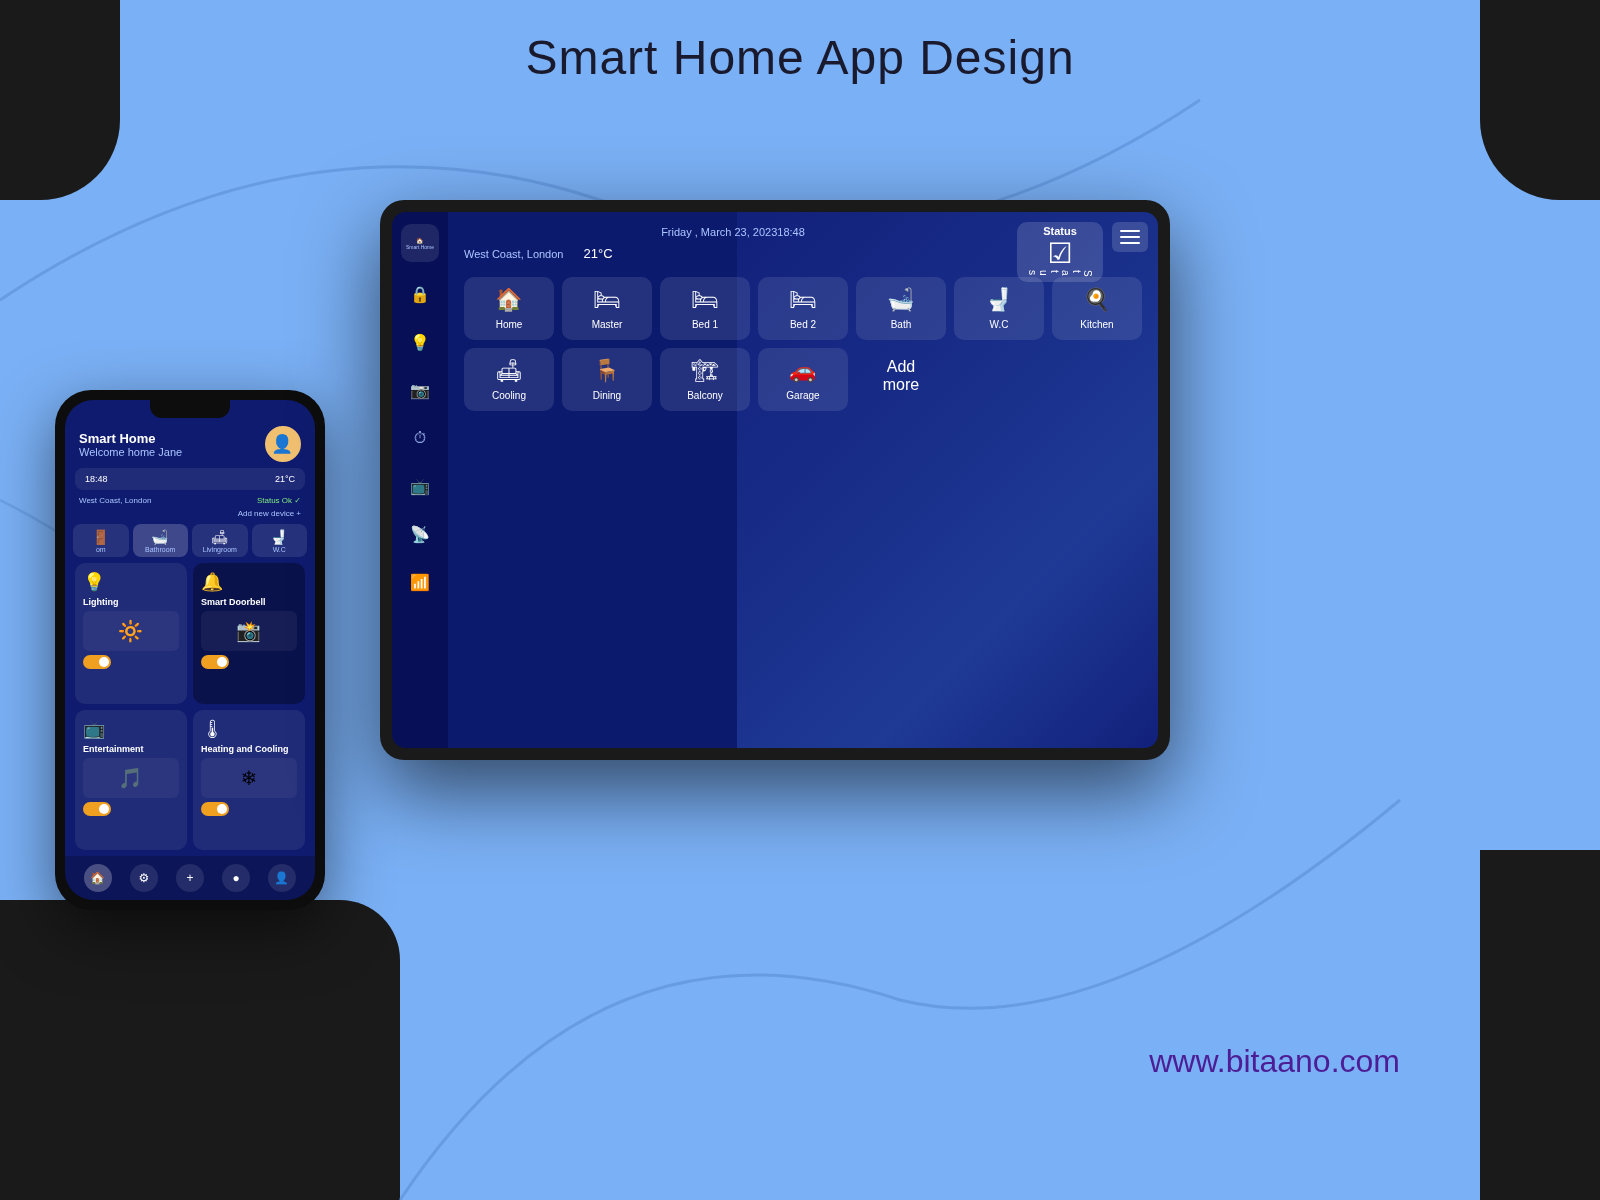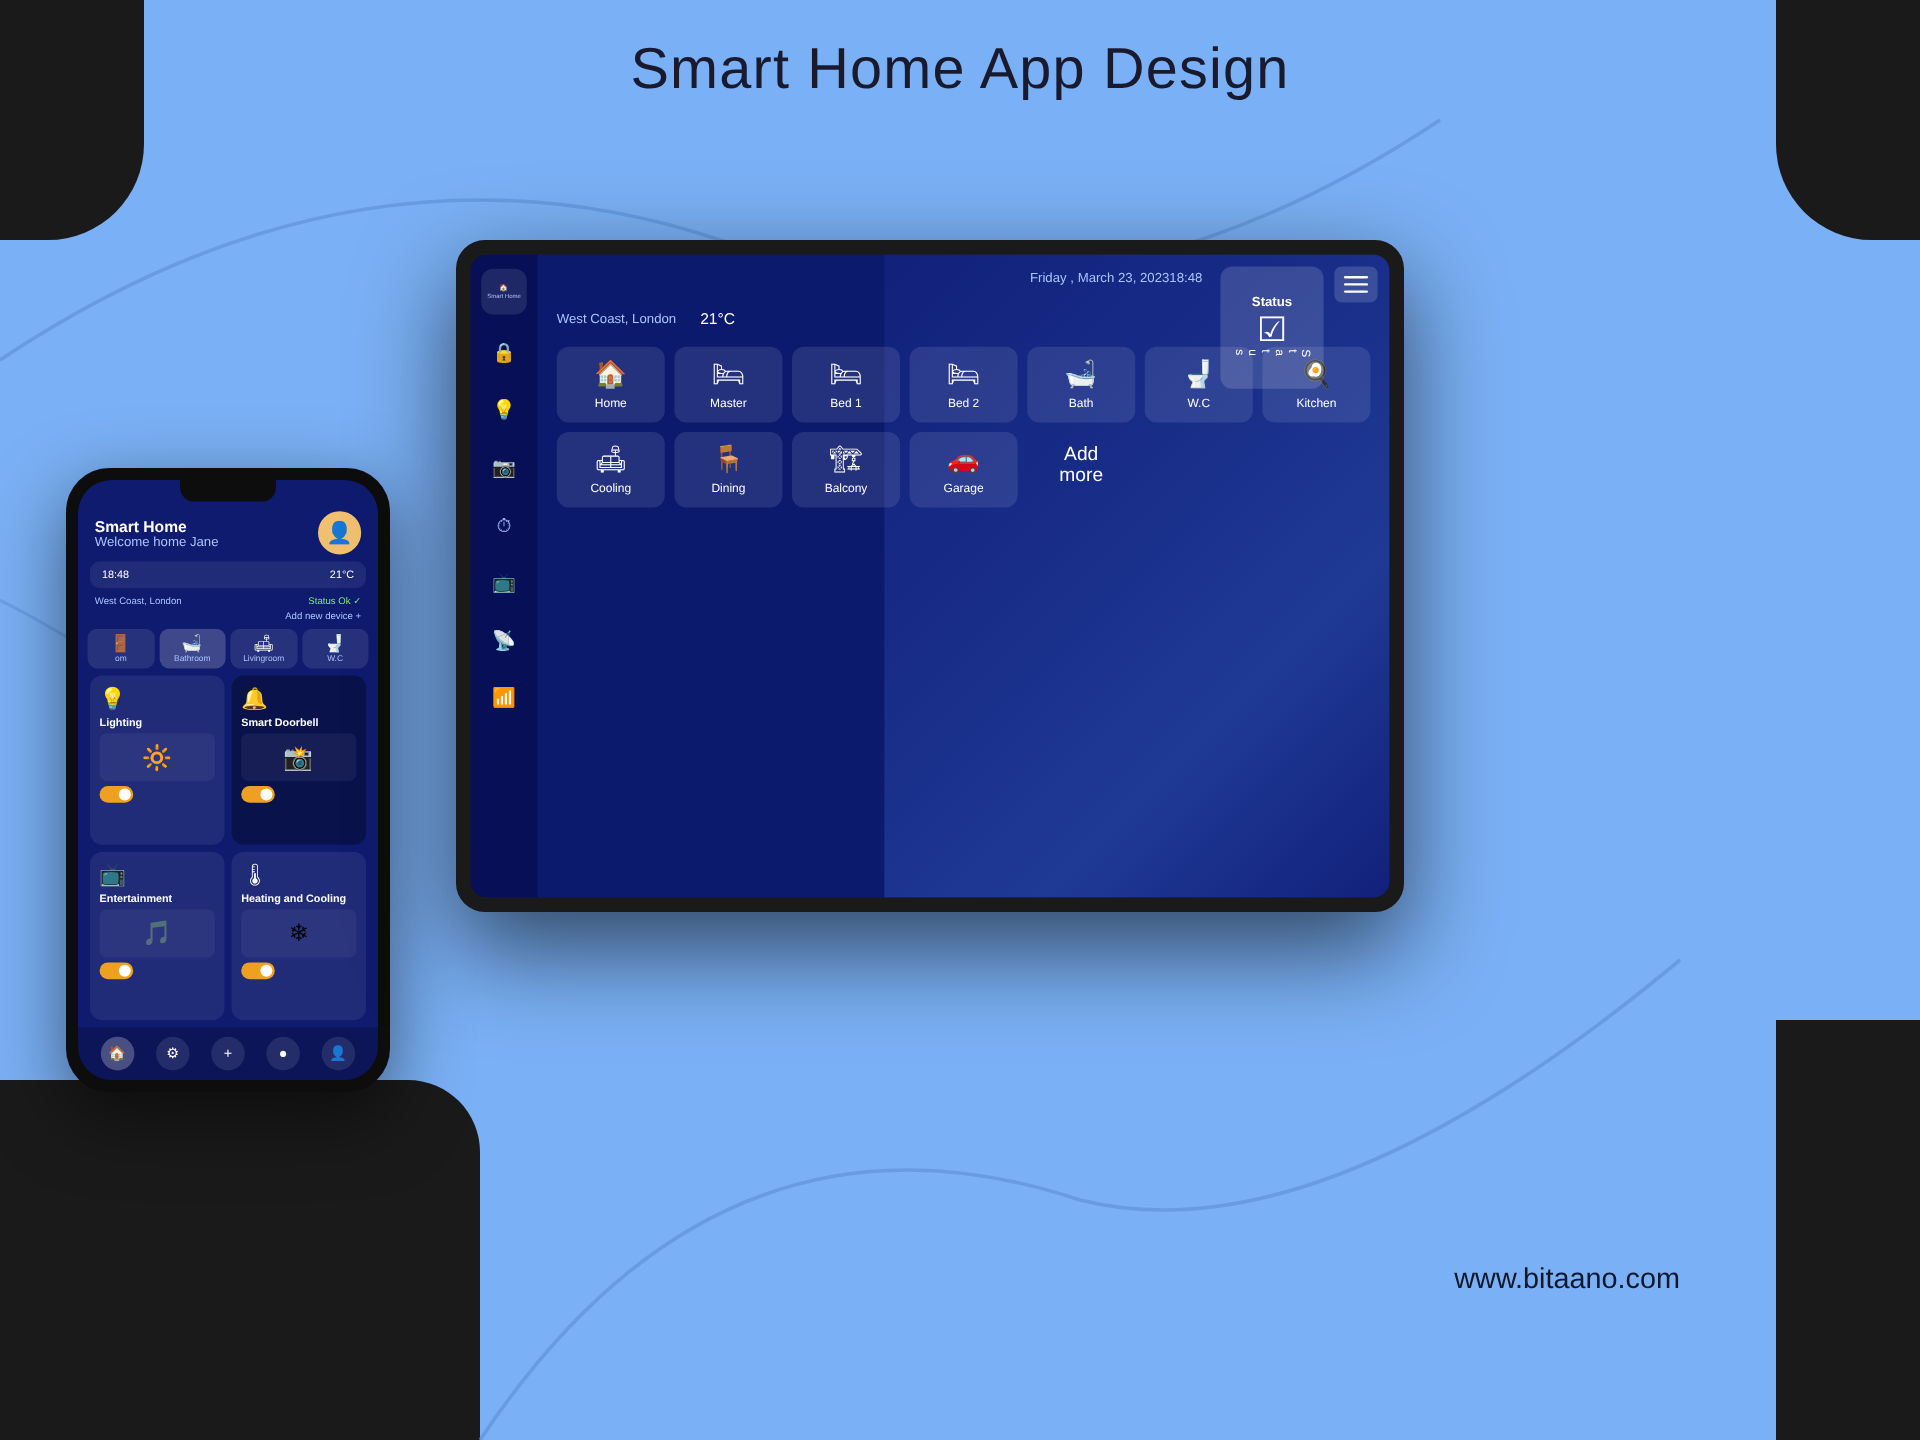--- a/index.html
+++ b/index.html
@@ -60,22 +60,22 @@
       color: #1a1a2e;
       white-space: nowrap;
       letter-spacing: 1px;
     }
 
     
     .website-url {
       position: absolute;
       bottom: 120px;
       right: 200px;
-      font-size: 24px;
-      color: #0f172a;
+      font-size: 32px;
+      color: #4c1d95;
       font-weight: 400;
     }
 
     
     .phone-device {
       position: absolute;
       left: 55px;
       top: 390px;
       width: 270px;
       height: 520px;
@@ -299,23 +299,23 @@
       position: absolute;
       right: 0; top: 0;
       width: 55%;
       height: 100%;
       background: linear-gradient(135deg, #1a2a8e 0%, #2a4ab0 40%, #3a6ad0 70%, #1a2a8e 100%);
       opacity: 0.4;
     }
 
     .tablet-header-row {
       display: flex;
-      justify-content: flex-end;
+      justify-content: center;
       align-items: flex-start;
-      margin-bottom: 20px;
+      margin-bottom: 8px;
       position: relative;
       z-index: 2;
     }
     .tablet-date { color: #aac4ff; font-size: 11px; }
     .tablet-time { color: #aac4ff; font-size: 11px; }
 
     .tablet-greeting {
       color: #f0c040;
       font-size: 28px;
       font-weight: 700;
@@ -536,21 +536,21 @@
     </div>
 
     <div class="tablet-main">
 
       <div class="tablet-menu" style="position:absolute; right:10px; top:10px;">
         <div class="menu-line"></div>
         <div class="menu-line"></div>
         <div class="menu-line"></div>
       </div>
 
-      <div class="tablet-status" style="position:absolute; right:55px; top:10px; padding:24px 10px;">
+      <div class="tablet-status" style="position:absolute; right:55px; top:10px; padding:3px 10px;">
         <span class="tablet-status-label">Status</span>
         <span class="tablet-status-icon">☑</span>
         <span class="tablet-status-text">S<br>t<br>a<br>t<br>u<br>s</span>
       </div>
 
       <div class="tablet-header-row" style="padding-right: 140px;">
         <span class="tablet-date">Friday , March 23, 2023</span>
         <span class="tablet-time">18:48</span>
       </div>
 

